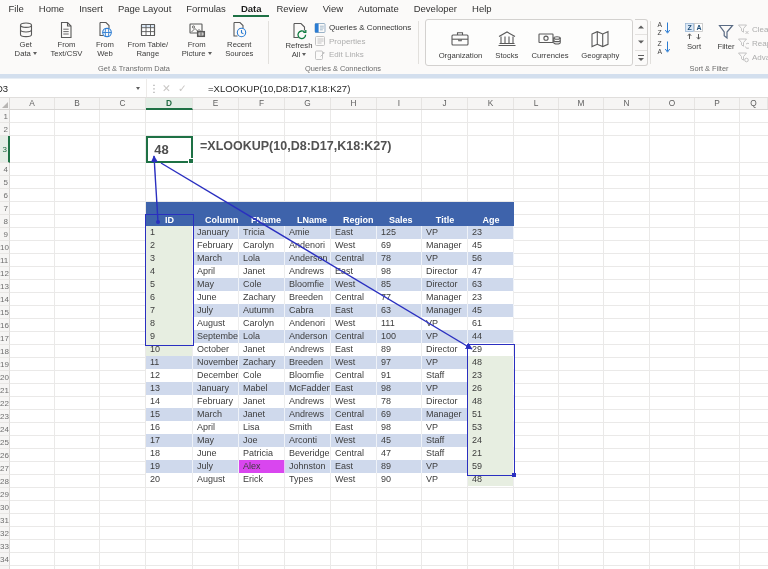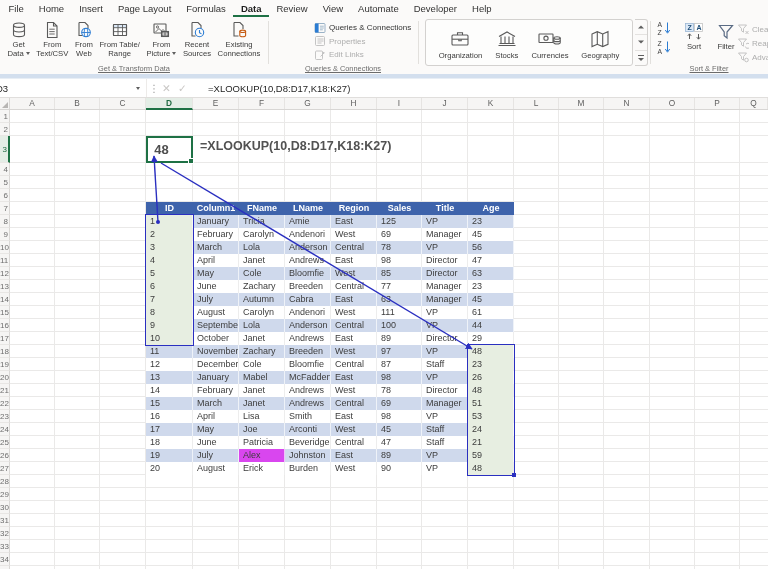--- a/index.html
+++ b/index.html
@@ -11,21 +11,21 @@
   .tabbar{position:absolute;left:0;top:0;width:100%;height:17px;background:#FBFAF9;
     display:flex;align-items:flex-end;padding-left:1px;box-sizing:border-box;}
   .tab{font-size:9.5px;color:#333;padding:2px 7.5px 3px;white-space:nowrap;}
   .tab.active{font-weight:700;color:#1f1f1f;padding-bottom:1px;border-bottom:2px solid #1E7145;}
 
   
   .ribbon{position:absolute;top:17px;left:0;width:100%;height:57px;background:#FBFAF9;}
   .vsep{position:absolute;top:4px;bottom:10px;width:1px;background:#E2E0DD;}
   .grp{position:absolute;top:0;height:100%;box-sizing:border-box;}
   .grplabel{position:absolute;bottom:1px;left:0;right:0;text-align:center;font-size:7.4px;
-    color:#6B6B6B;white-space:nowrap;text-decoration:underline;}
+    color:#6B6B6B;white-space:nowrap;}
   .g1{left:0;width:268px;display:flex;justify-content:space-evenly;align-items:flex-start;padding:0 1px;}
   .bigbtn{display:flex;flex-direction:column;align-items:center;padding-top:3px;
     font-size:7.7px;line-height:1.2;color:#3b3b3b;text-align:center;white-space:nowrap;}
   .bigbtn .icn{height:20px;display:flex;align-items:center;justify-content:center;}
   .chev{display:inline-block;width:0;height:0;border-left:2.8px solid transparent;
     border-right:2.8px solid transparent;border-top:3.2px solid #5f5f5f;margin-left:2px;vertical-align:1px;}
   .g2{left:268px;width:150px;}
   .refresh{position:absolute;left:8px;top:1px;width:46px;}
   .stack{position:absolute;left:30px;top:4px;}
   .g2 .stack{left:46px;}
@@ -91,21 +91,21 @@
   .rowhdr{position:absolute;left:0;width:10px;background:#F6F5F4;border-right:1px solid #DAD8D6;
     border-bottom:1px solid #E8E6E4;box-sizing:border-box;overflow:hidden;font-size:8px;color:#6E6E6E;
     text-align:right;padding-right:1px;}
   .rowhdr.sel{background:#E4EDE6;border-right:2px solid #1E7145;color:#1E6A41;}
   .vline{position:absolute;top:0;bottom:0;width:1px;background:#EAE9E8;}
   .hline{position:absolute;left:10px;right:0;height:1px;background:#EAE9E8;}
   .xlt{position:absolute;left:146px;top:92px;z-index:2;}
   .trow{display:flex;}
   .tcell{height:13px;line-height:13px;font-size:9px;padding-left:4px;box-sizing:border-box;
     overflow:hidden;white-space:nowrap;color:#3D3D3D;}
-  .thead .tcell{padding:0;text-align:center;color:#fff;font-weight:700;font-size:9px;}
+  .thead .tcell{padding:12px;text-align:center;color:#fff;font-weight:700;font-size:9px;}
   .rangebox{position:absolute;border:1.5px solid #2A2FC0;box-sizing:border-box;z-index:3;}
   .box1{left:145px;top:104px;width:49px;height:132px;}
   .box2{left:467px;top:234px;width:48px;height:132px;}
   .box2::after{content:"";position:absolute;right:-2px;bottom:-2px;width:4px;height:4px;background:#2A2FC0;}
   .activecell{position:absolute;left:146px;top:26px;width:47px;height:27px;border:2px solid #1E7145;
     box-sizing:border-box;background:#fff;display:flex;align-items:center;justify-content:center;
     padding-right:16px;font-weight:700;font-size:13px;color:#4F4F4F;z-index:4;}
   .activecell::after{content:"";position:absolute;right:-3px;bottom:-3px;width:4px;height:4px;
     background:#1E7145;border:1px solid #fff;}
   .annot{position:absolute;left:200px;top:29px;font-weight:700;font-size:12.5px;color:#525252;
@@ -204,38 +204,38 @@
           <svg width="18" height="18" viewBox="0 0 18 18" fill="none" stroke="#5A5A5A" stroke-width="1.1">
             <path d="M4 1.5h6l3 3v2.5"></path>
               <path d="M4 1.5v13.5h3.5"></path>
             <circle cx="11.5" cy="11.5" r="4.2" stroke="#2B7CD3"></circle>
             <path d="M11.5 9v2.7l2 1.2" stroke="#2B7CD3"></path>
           </svg>
           </span>
         <span class="l">Recent</span>
         <span class="l">Sources</span>
       </div>
-      <div class="bigbtn">
-        <span class="icn">
-          <svg width="18" height="18" viewBox="0 0 18 18" fill="none" stroke="#5A5A5A" stroke-width="1.1">
-            <path d="M4 1.5h6l3 3v3.5"></path>
-              <path d="M4 1.5v13.5h4.5"></path>
-            <ellipse cx="12.7" cy="10.3" rx="2.9" ry="1.2" stroke="#C55A11"></ellipse>
-            <path d="M9.8 10.3v4.2c0 .7 1.3 1.2 2.9 1.2s2.9-.5 2.9-1.2v-4.2" stroke="#C55A11"></path>
-          </svg>
-          </span>
-        <span class="l">Existing</span>
-        <span class="l">Connections</span>
-      </div>
       <div class="grplabel">Get &amp; Transform Data</div>
     </div>
 
     <i class="vsep" style="left:268px"></i>
 
     <div class="grp g2">
+      <div class="bigbtn refresh">
+        <span class="icn">
+          <svg width="20" height="20" viewBox="0 0 20 20" fill="none" stroke="#5A5A5A" stroke-width="1.1">
+            <path d="M5 2.5h7l3.5 3.5v3.5"></path>
+              <path d="M5 2.5v14h4.5"></path>
+            <path d="M16.6 13.8a3.8 3.8 0 1 1-1.1-2.7" stroke="#107C41" stroke-width="1.3"></path>
+            <path d="M16.8 8.9v2.4h-2.4" stroke="#107C41" stroke-width="1.3"></path>
+          </svg>
+          </span>
+        <span class="l">Refresh</span>
+        <span class="l"><span>All</span><i class="chev"></i></span>
+      </div>
       <div class="stack">
         <div class="srow">
           <span class="sicn">
             <svg width="12" height="12" viewBox="0 0 12 12" fill="none" stroke="#8EA9C1" stroke-width="0.9">
               <rect x="1" y="1.5" width="10" height="9" rx="1"></rect>
               <rect x="1" y="1.5" width="3.6" height="9" fill="#2B7CD3" stroke="none"></rect>
               <path d="M6 4.2h3.8M6 6h3.8M6 7.8h2.8" stroke-width="0.8"></path>
             </svg>
             </span>
           <span>Queries &amp; Connections</span>
@@ -643,21 +643,21 @@
           <div class="tcell" style="width: 45px; background: rgb(207, 217, 236); border-right: 1px solid rgba(255, 255, 255, 0.65);">97</div>
           <div class="tcell" style="width: 46px; background: rgb(207, 217, 236); border-right: 1px solid rgba(255, 255, 255, 0.65);">VP</div>
           <div class="tcell" style="width: 46px; background: rgb(231, 238, 225); border-right: 1px solid rgba(255, 255, 255, 0.65);">48</div>
         </div>
         <div class="trow">
           <div class="tcell" style="width: 47px; background: rgb(255, 255, 255); border-right: 1px solid rgb(237, 237, 237);">12</div>
           <div class="tcell" style="width: 46px; background: rgb(255, 255, 255); border-right: 1px solid rgb(237, 237, 237);">December</div>
           <div class="tcell" style="width: 46px; background: rgb(255, 255, 255); border-right: 1px solid rgb(237, 237, 237);">Cole</div>
           <div class="tcell" style="width: 46px; background: rgb(255, 255, 255); border-right: 1px solid rgb(237, 237, 237);">Bloomfie</div>
           <div class="tcell" style="width: 46px; background: rgb(255, 255, 255); border-right: 1px solid rgb(237, 237, 237);">Central</div>
-          <div class="tcell" style="width: 45px; background: rgb(255, 255, 255); border-right: 1px solid rgb(237, 237, 237);">87</div>
+          <div class="tcell" style="width: 45px; background: rgb(255, 255, 255); border-right: 1px solid rgb(237, 237, 237);">91</div>
           <div class="tcell" style="width: 46px; background: rgb(255, 255, 255); border-right: 1px solid rgb(237, 237, 237);">Staff</div>
           <div class="tcell" style="width: 46px; background: rgb(231, 238, 225); border-right: 1px solid rgb(237, 237, 237);">23</div>
         </div>
         <div class="trow">
           <div class="tcell" style="width: 47px; background: rgb(207, 217, 236); border-right: 1px solid rgba(255, 255, 255, 0.65);">13</div>
           <div class="tcell" style="width: 46px; background: rgb(207, 217, 236); border-right: 1px solid rgba(255, 255, 255, 0.65);">January</div>
           <div class="tcell" style="width: 46px; background: rgb(207, 217, 236); border-right: 1px solid rgba(255, 255, 255, 0.65);">Mabel</div>
           <div class="tcell" style="width: 46px; background: rgb(207, 217, 236); border-right: 1px solid rgba(255, 255, 255, 0.65);">McFadden</div>
           <div class="tcell" style="width: 46px; background: rgb(207, 217, 236); border-right: 1px solid rgba(255, 255, 255, 0.65);">East</div>
           <div class="tcell" style="width: 45px; background: rgb(207, 217, 236); border-right: 1px solid rgba(255, 255, 255, 0.65);">98</div>
@@ -721,21 +721,21 @@
           <div class="tcell" style="width: 46px; background: rgb(207, 217, 236); border-right: 1px solid rgba(255, 255, 255, 0.65);">Johnston</div>
           <div class="tcell" style="width: 46px; background: rgb(207, 217, 236); border-right: 1px solid rgba(255, 255, 255, 0.65);">East</div>
           <div class="tcell" style="width: 45px; background: rgb(207, 217, 236); border-right: 1px solid rgba(255, 255, 255, 0.65);">89</div>
           <div class="tcell" style="width: 46px; background: rgb(207, 217, 236); border-right: 1px solid rgba(255, 255, 255, 0.65);">VP</div>
           <div class="tcell" style="width: 46px; background: rgb(231, 238, 225); border-right: 1px solid rgba(255, 255, 255, 0.65);">59</div>
         </div>
         <div class="trow">
           <div class="tcell" style="width: 47px; background: rgb(255, 255, 255); border-right: 1px solid rgb(237, 237, 237);">20</div>
           <div class="tcell" style="width: 46px; background: rgb(255, 255, 255); border-right: 1px solid rgb(237, 237, 237);">August</div>
           <div class="tcell" style="width: 46px; background: rgb(255, 255, 255); border-right: 1px solid rgb(237, 237, 237);">Erick</div>
-          <div class="tcell" style="width: 46px; background: rgb(255, 255, 255); border-right: 1px solid rgb(237, 237, 237);">Burden</div>
+          <div class="tcell" style="width: 46px; background: rgb(255, 255, 255); border-right: 1px solid rgb(237, 237, 237);">Types</div>
           <div class="tcell" style="width: 46px; background: rgb(255, 255, 255); border-right: 1px solid rgb(237, 237, 237);">West</div>
           <div class="tcell" style="width: 45px; background: rgb(255, 255, 255); border-right: 1px solid rgb(237, 237, 237);">90</div>
           <div class="tcell" style="width: 46px; background: rgb(255, 255, 255); border-right: 1px solid rgb(237, 237, 237);">VP</div>
           <div class="tcell" style="width: 46px; background: rgb(231, 238, 225); border-right: 1px solid rgb(237, 237, 237);">48</div>
         </div>
       </div>
     <div class="rangebox box1"></div>
     <div class="rangebox box2"></div>
     <div class="activecell">
       <span>48</span>

